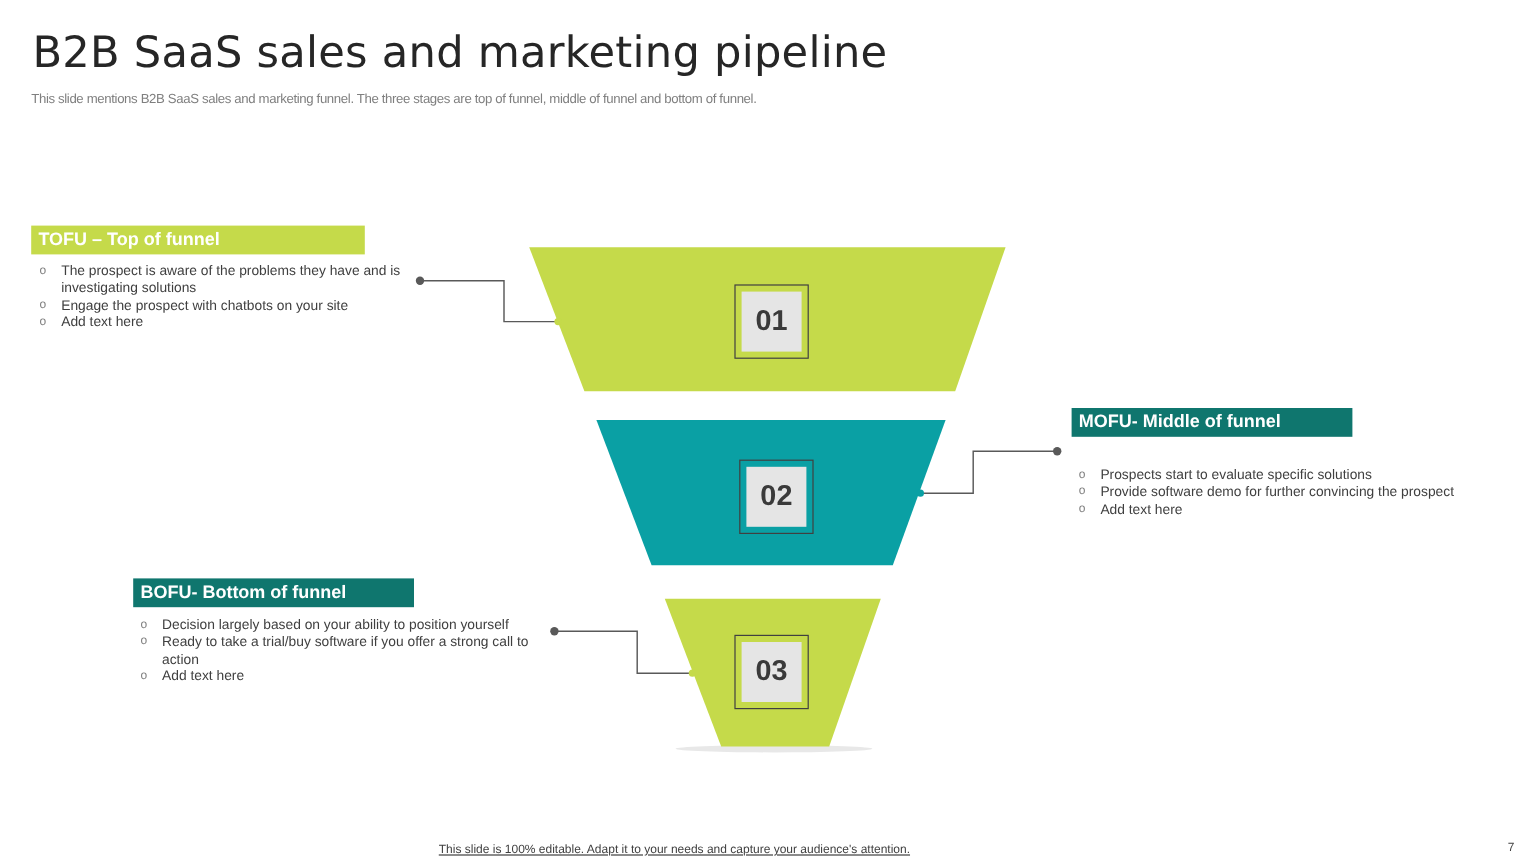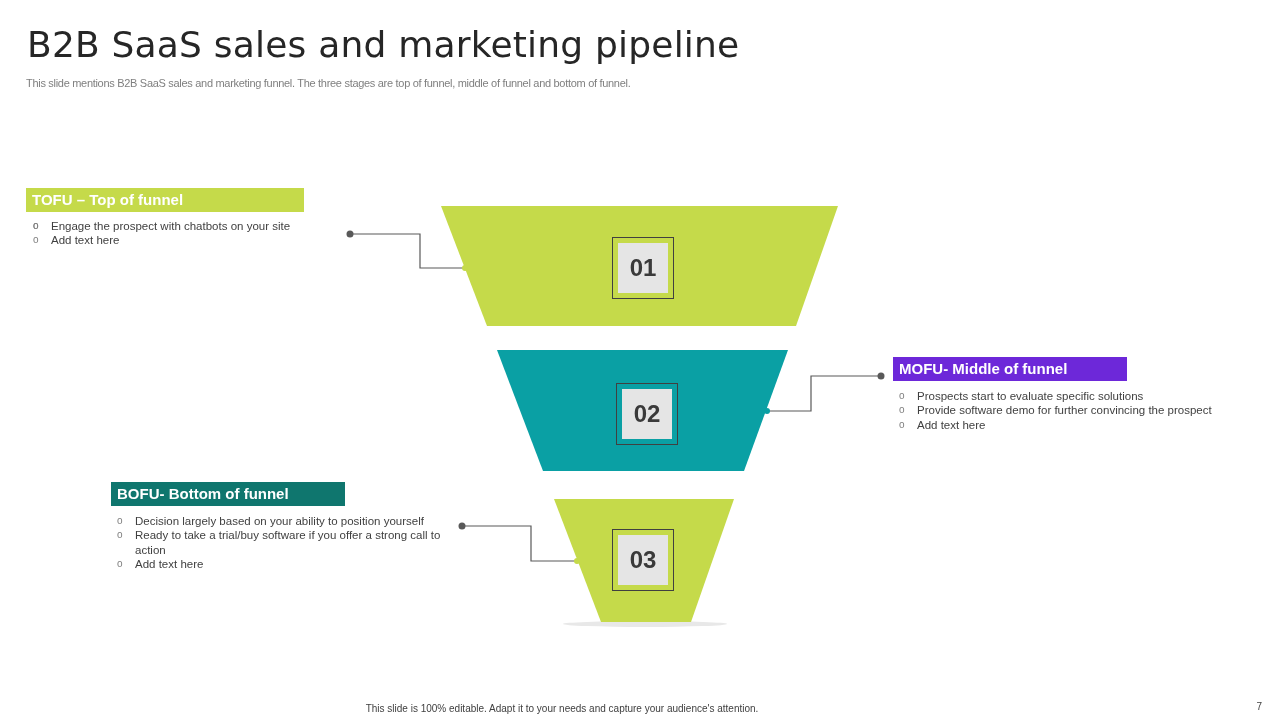--- a/index.html
+++ b/index.html
@@ -36,21 +36,21 @@
       position: absolute; width: 62px; height: 62px; box-sizing: border-box;
       border: 1px solid #404040;
     }
     .num-inner {
       position: absolute; left: 5px; top: 5px; width: 50px; height: 50px;
       background: #e5e5e5; text-align: center; line-height: 50px;
       font-weight: bold; font-size: 24px; color: #3a3a3a;
     }
     .footer {
       position: absolute; left: 0; width: 1124px; top: 703px;
-      text-align: center; font-size: 10px; color: #404040;
+      text-align: center; font-size: 10px; color: #404040; text-decoration: underline;
     }
     .page-num {
       position: absolute; right: 18px; top: 701px; font-size: 10px; color: #404040;
     }
   </style>
 </head>
 <body>
 
 <h1 class="title">B2B SaaS sales and marketing pipeline</h1>
 <div class="subtitle">This slide mentions B2B SaaS sales and marketing funnel. The three stages are top of funnel, middle of funnel and bottom of funnel.</div>
@@ -89,26 +89,26 @@
 </div>
 <div class="num-box" style="left:616px; top:383px;">
   <div class="num-inner">02</div>
 </div>
 <div class="num-box" style="left:612px; top:529px;">
   <div class="num-inner">03</div>
 </div>
 
 <div class="stage-header" style="left:26px; top:188px; width:278px; background:#c5da4a;">TOFU – Top of funnel</div>
 <ul class="bullets" style="left:33px; top:219px; width:310px;">
-  <li><span class="bul">o</span></li>
+  <li><span class="bul">o</span><span>The prospect is aware of the problems they have  and is investigating solutions</span></li>
   <li><span class="bul">o</span><span>Engage the prospect with chatbots on your site</span></li>
   <li><span class="bul">o</span><span>Add text here</span></li>
 </ul>
 
-<div class="stage-header" style="left:893px; top:357px; width:234px; background:#6d28d9;">MOFU- Middle of funnel</div>
+<div class="stage-header" style="left:893px; top:340px; width:234px; background:#0f766e;">MOFU- Middle of funnel</div>
 <ul class="bullets" style="left:899px; top:389px; width:360px;">
   <li><span class="bul">o</span><span>Prospects start to evaluate specific solutions</span></li>
   <li><span class="bul">o</span><span>Provide software demo for further convincing the prospect</span></li>
   <li><span class="bul">o</span><span>Add text here</span></li>
 </ul>
 
 <div class="stage-header" style="left:111px; top:482px; width:234px; background:#0f766e;">BOFU- Bottom  of funnel</div>
 <ul class="bullets" style="left:117px; top:514px; width:330px;">
   <li><span class="bul">o</span><span>Decision largely based on your ability to  position yourself</span></li>
   <li><span class="bul">o</span><span>Ready to take a trial/buy  software if you offer  a strong call to action</span></li>

